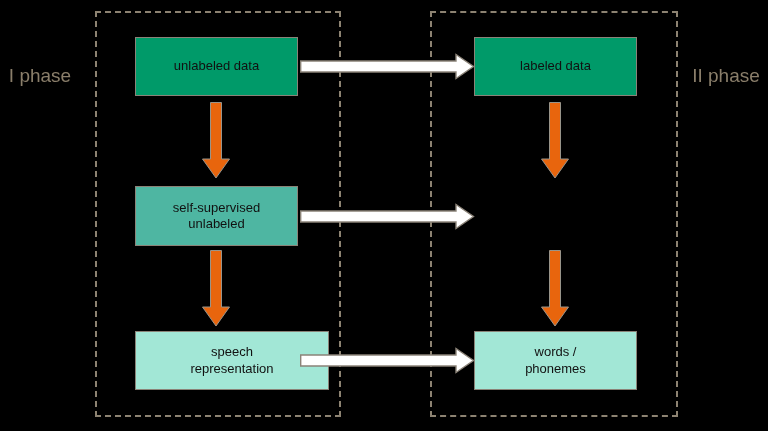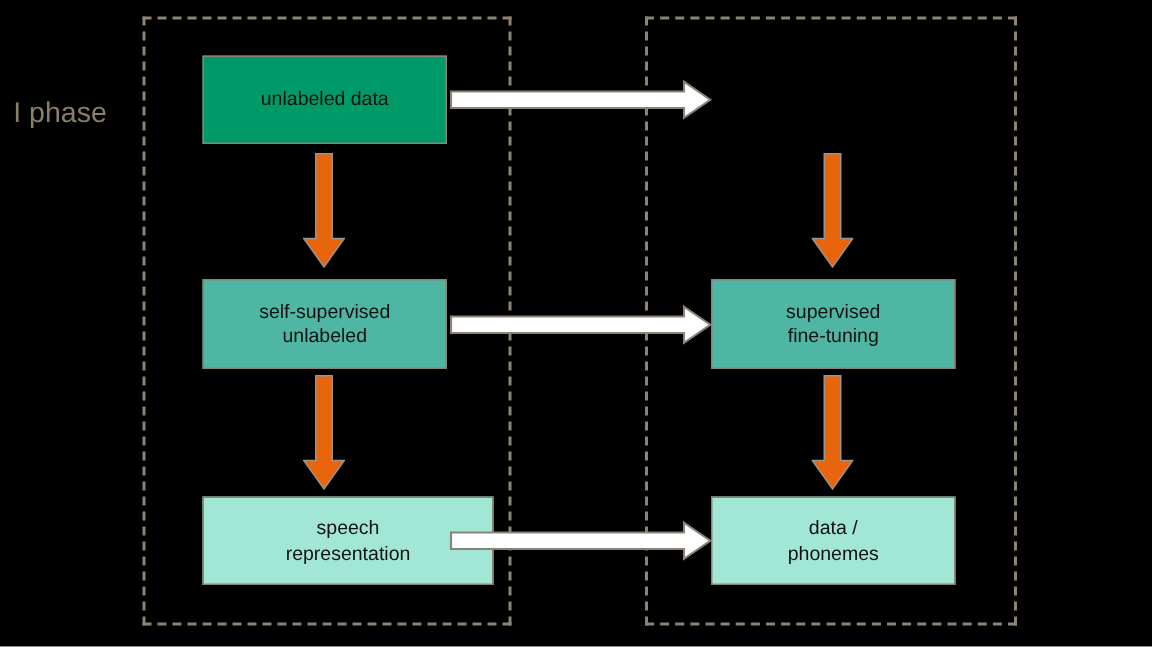--- a/index.html
+++ b/index.html
@@ -21,33 +21,33 @@
   .arrow{position:absolute;}
   .v-arrow path{stroke:#98948a;stroke-width:1;}
   .h-arrow path{fill:#ffffff;stroke:#8b8378;stroke-width:1.4;}
 </style>
 </head>
 <body>
 
 <div class="canvas">
 
   <div class="phase-label" style="left:0px;top:64px;width:80px;">I phase</div>
+  <div class="phase-label" style="left:684px;top:64px;width:84px;">II phase</div>
 
   <div class="dashed-frame" style="left:95px;top:11px;width:246px;height:406px;"></div>
   <div class="dashed-frame" style="left:430px;top:11px;width:248px;height:406px;"></div>
 
   <div class="node" style="left: 135px; top: 37px; width: 163px; height: 59px; background: rgb(0, 154, 105);">unlabeled data</div>
   <div class="node" style="left: 135px; top: 186px; width: 163px; height: 60px; background: rgb(78, 182, 162);">self-supervised
 unlabeled</div>
   <div class="node" style="left: 135px; top: 331px; width: 194px; height: 59px; background: rgb(162, 231, 214);">speech
 representation</div>
 
-  <div class="node" style="left: 474px; top: 186px; width: 163px; height: 60px; background: rgb(78, 182, 162);">supervised
-fine-tuning</div>
-  <div class="node" style="left: 474px; top: 331px; width: 163px; height: 59px; background: rgb(162, 231, 214);">data /
+  <div class="node" style="left: 474px; top: 37px; width: 163px; height: 59px; background: rgb(0, 154, 105);">labeled data</div>
+  <div class="node" style="left: 474px; top: 331px; width: 163px; height: 59px; background: rgb(162, 231, 214);">words /
 phonemes</div>
 
   <svg class="arrow v-arrow" style="left:202px;top:102px;" width="28" height="77" viewBox="0 0 28 77">
     <path d="M8.5 0.5 H19.5 V57 H27.5 L14 76 L0.5 57 H8.5 Z" fill="#e8650d"></path>
   </svg>
   <svg class="arrow v-arrow" style="left:202px;top:250px;" width="28" height="77" viewBox="0 0 28 77">
     <path d="M8.5 0.5 H19.5 V57 H27.5 L14 76 L0.5 57 H8.5 Z" fill="#e8650d"></path>
   </svg>
 
   <svg class="arrow v-arrow" style="left:541px;top:102px;" width="28" height="77" viewBox="0 0 28 77">

